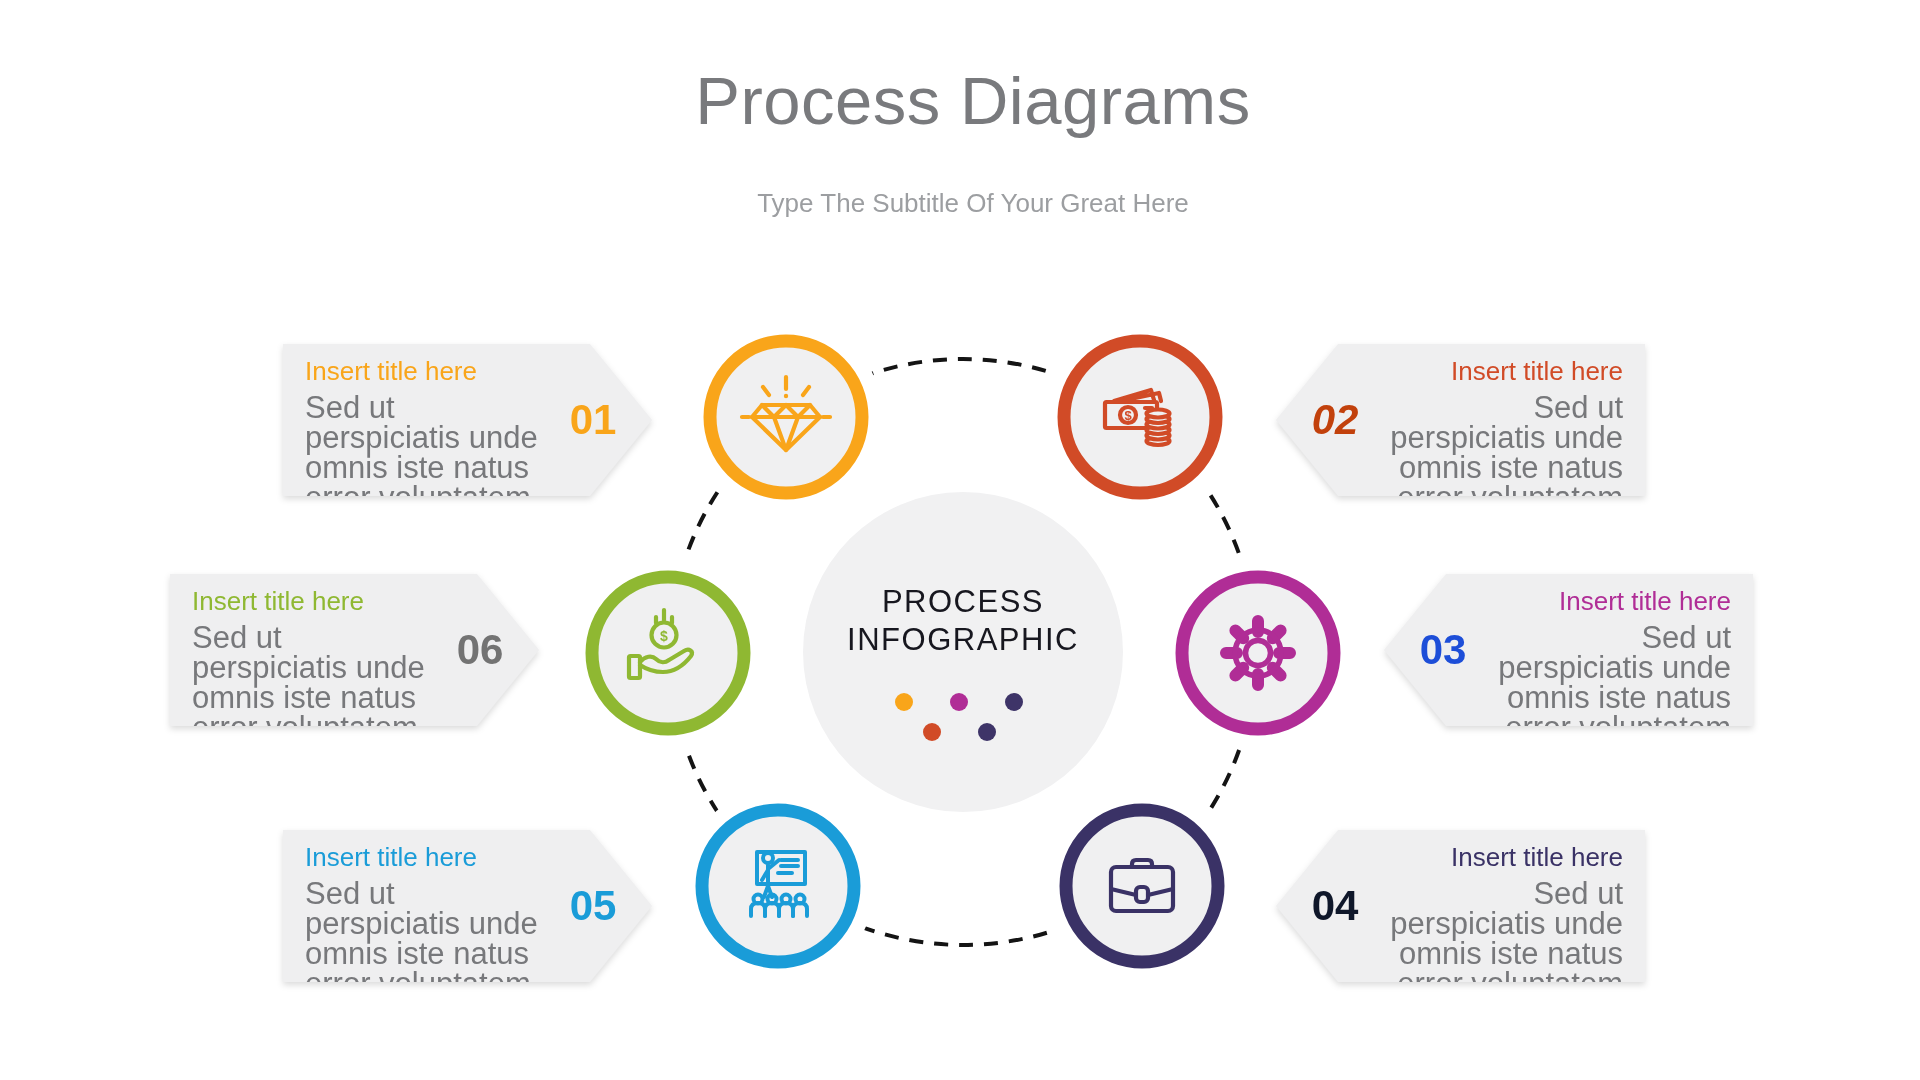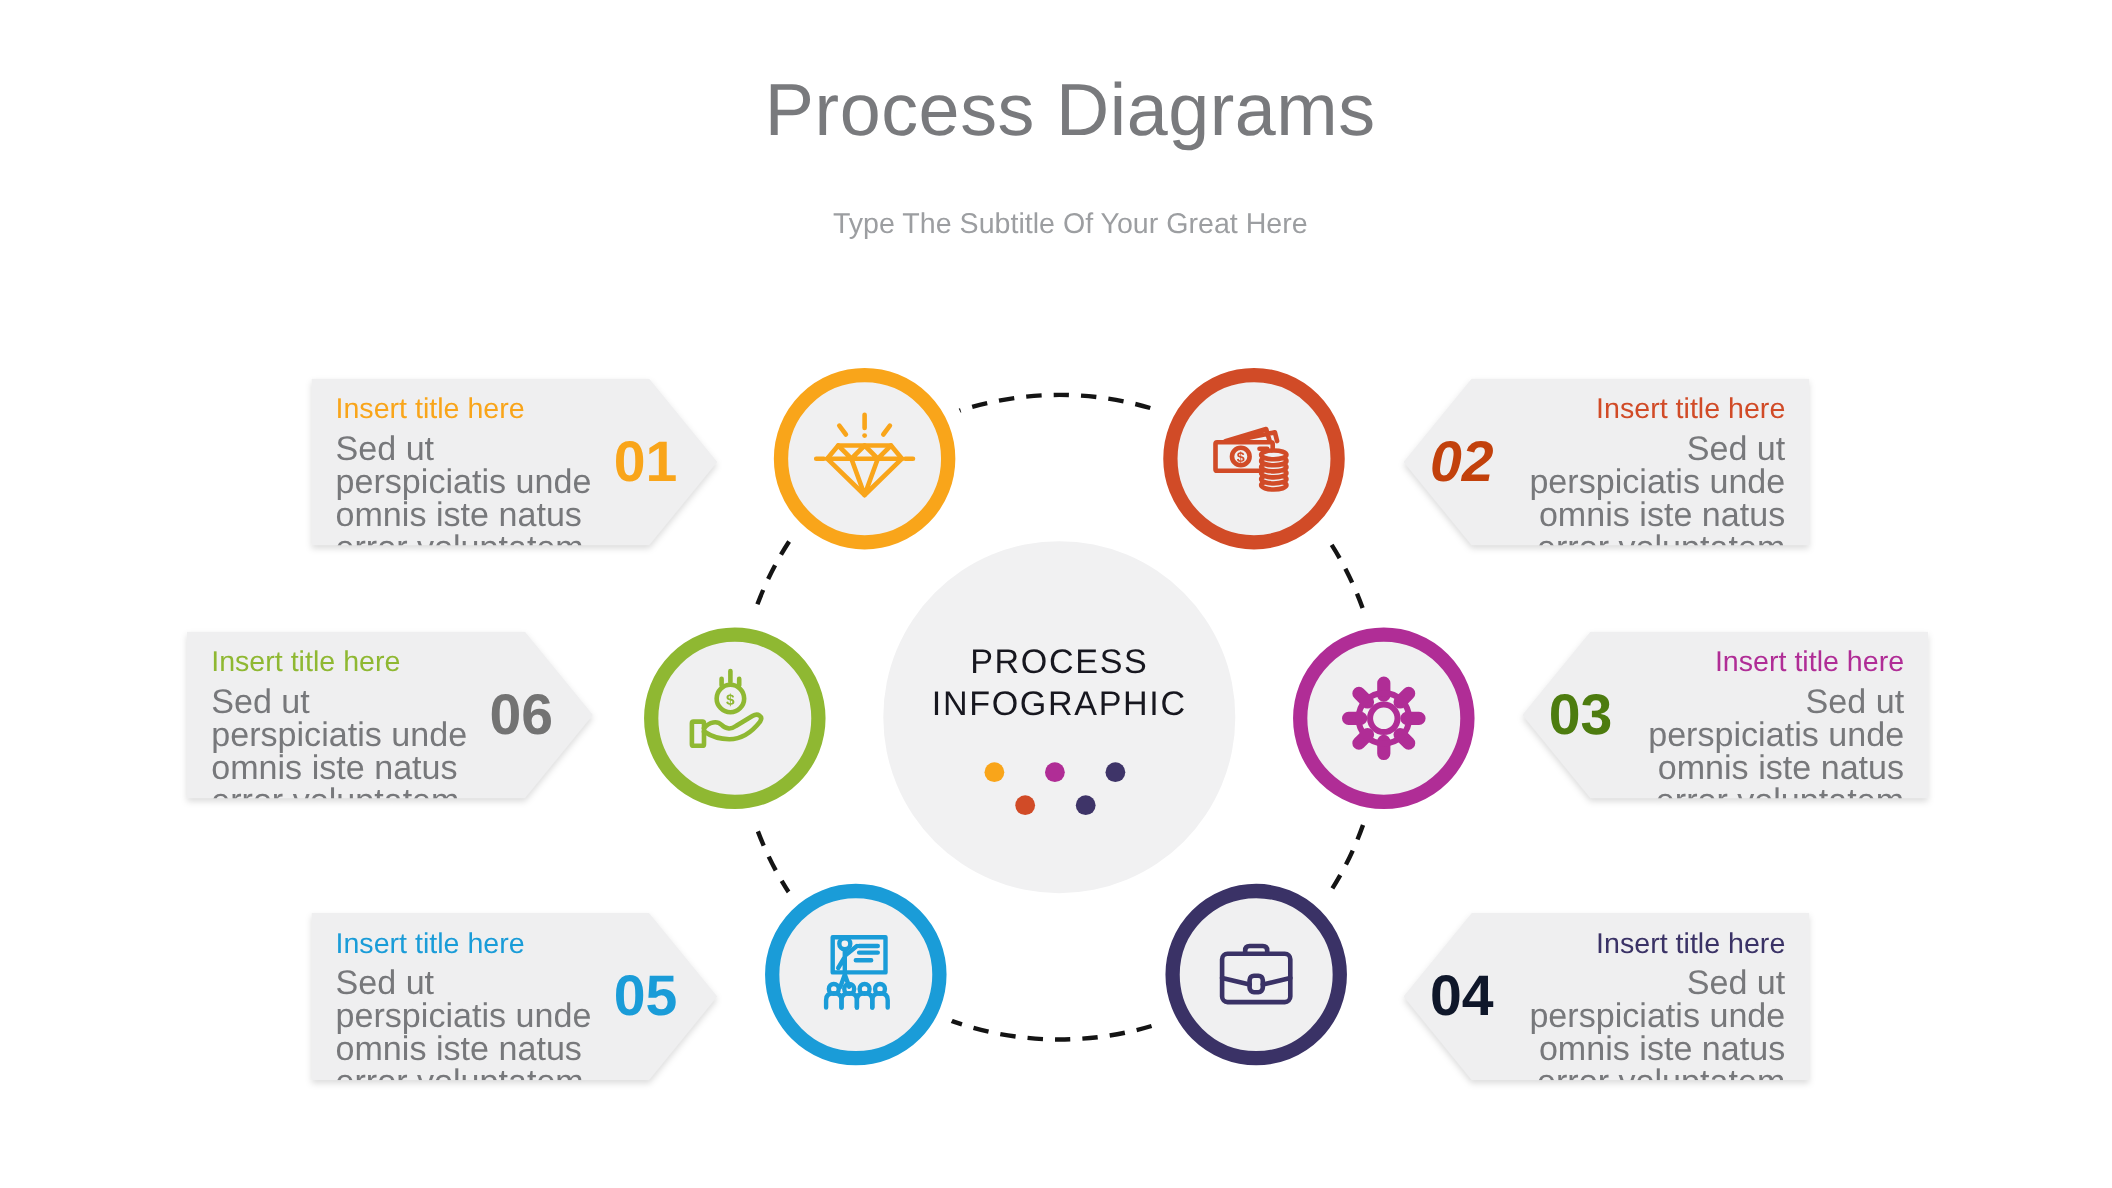--- a/index.html
+++ b/index.html
@@ -14,21 +14,21 @@
            filter:drop-shadow(0 3px 3px rgba(0,0,0,0.14));}
   .callout .shape{position:absolute;inset:0;}
   .callout.left .shape{clip-path:polygon(0 0,307px 0,100% 50%,307px 100%,0 100%);}
   .callout.right .shape{clip-path:polygon(62px 0,100% 0,100% 100%,62px 100%,0 50%);}
   .ctext{position:absolute;top:12px;width:235px;}
   .callout.left  .ctext{left:22px;text-align:left;}
   .callout.right .ctext{right:22px;text-align:right;}
   .ctitle{font-size:26px;font-weight:400;margin-bottom:6px;}
   .cbody{font-size:31px;line-height:30px;}
   .cnum{position:absolute;top:50%;transform:translateY(-50%);
-        width:70px;text-align:left;font-size:52px;font-weight:700;}
+        width:70px;text-align:center;font-size:42px;font-weight:700;}
   .callout.left  .cnum{right:24px;}
   .callout.right .cnum{left:24px;}
   .ctrtext{font-size:31px;font-weight:500;letter-spacing:1.5px;}
 </style>
 </head>
 <body>
 
 <div class="page">
 
   <div class="title" style="color: rgb(121, 122, 125);">Process Diagrams</div>
@@ -145,21 +145,21 @@
       <div class="cnum" style="color: #c2410c; font-style: italic;">02</div>
     </div>
   </div>
 
   <div class="callout right" style="left:1384px;top:574px;">
     <div class="shape" style="background: rgb(239, 239, 240);">
       <div class="ctext">
         <div class="ctitle" style="color: rgb(176, 45, 150);">Insert title here</div>
         <div class="cbody" style="color: rgb(119, 120, 123);">Sed ut perspiciatis unde omnis iste natus error voluptatem</div>
       </div>
-      <div class="cnum" style="color: #4d7c0f;">03</div>
+      <div class="cnum" style="color: #1d4ed8;">03</div>
     </div>
   </div>
 
   <div class="callout right" style="left:1276px;top:830px;">
     <div class="shape" style="background: rgb(239, 239, 240);">
       <div class="ctext">
         <div class="ctitle" style="color: rgb(58, 50, 102);">Insert title here</div>
         <div class="cbody" style="color: rgb(119, 120, 123);">Sed ut perspiciatis unde omnis iste natus error voluptatem</div>
       </div>
       <div class="cnum" style="color: #0f172a;">04</div>

